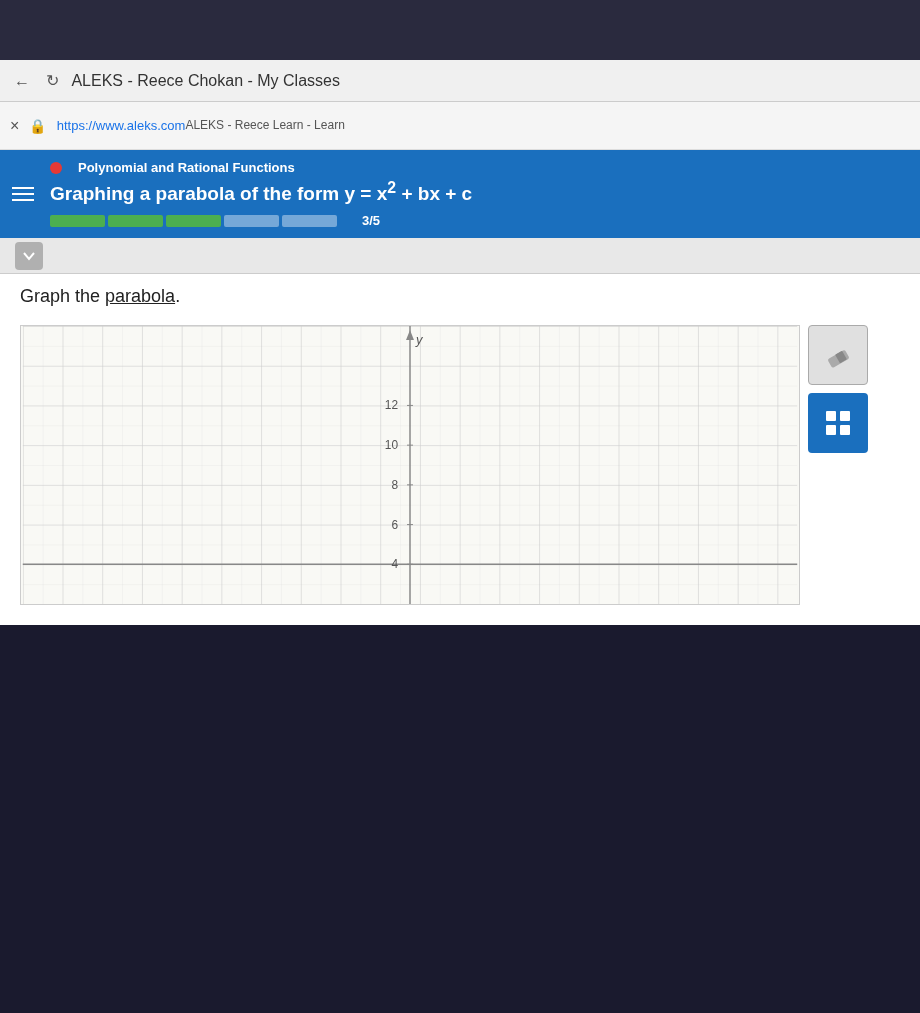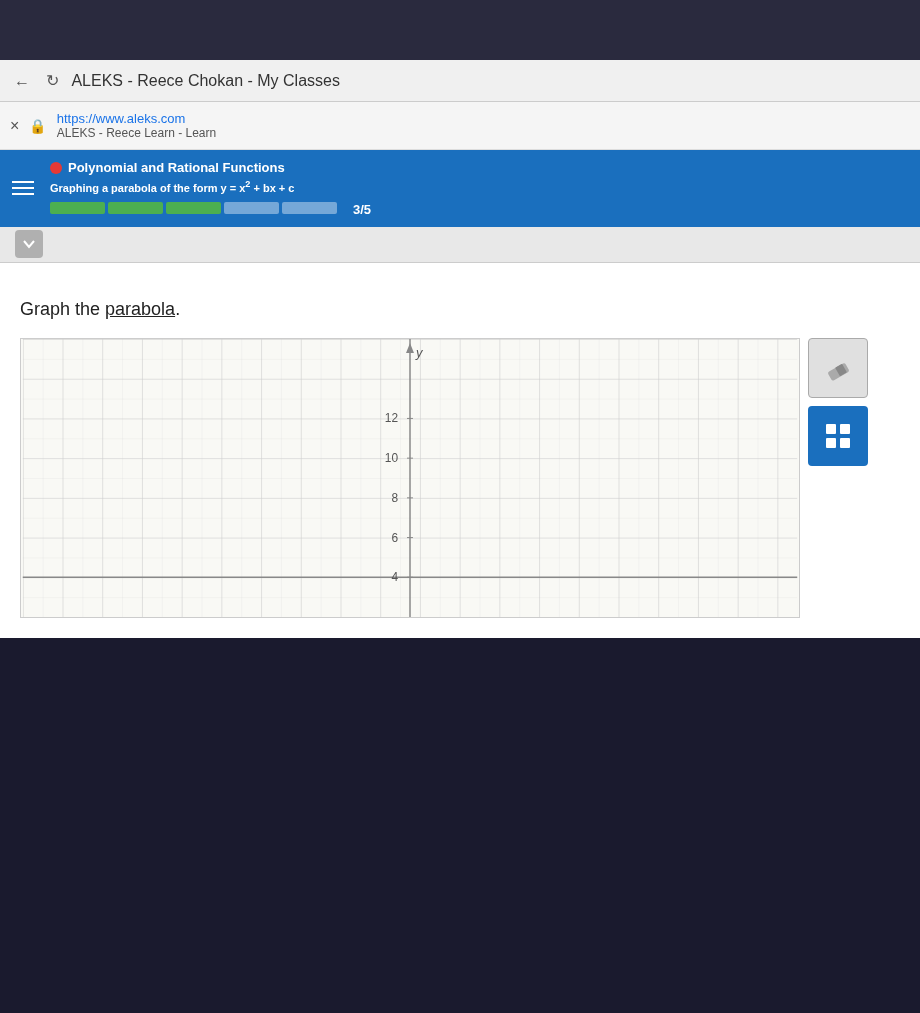--- a/index.html
+++ b/index.html
@@ -58,21 +58,21 @@
       cursor: pointer;
     }
 
     .lock-icon {
       font-size: 14px;
       color: #555;
     }
 
     .address-block {
       display: flex;
-      flex-direction: column;
+      flex-direction: row;
     }
 
     .address-url {
       font-size: 13px;
       color: #1a73e8;
     }
 
     .address-subtitle {
       font-size: 12px;
       color: #555;
@@ -105,47 +105,47 @@
     .hamburger-icon span {
       display: block;
       width: 22px;
       height: 2px;
       background: #fff;
     }
 
     .topic-label {
       display: flex;
       align-items: center;
-      gap: 6px;
+      gap: 16px;
       font-size: 13px;
       font-weight: bold;
       color: #fff;
       margin-bottom: 4px;
     }
 
     .red-dot {
       width: 12px;
       height: 12px;
       border-radius: 50%;
       background: #e53935;
       display: inline-block;
       flex-shrink: 0;
     }
 
     .lesson-title {
-      font-size: 11px;
+      font-size: 19px;
       font-weight: bold;
       color: #fff;
       margin-bottom: 8px;
     }
 
     .progress-row {
       display: flex;
-      align-items: flex-start;
-      gap: 16px;
+      align-items: center;
+      gap: 25px;
     }
 
     .progress-bar-container {
       display: flex;
       gap: 3px;
       align-items: center;
     }
 
     .progress-segment {
       height: 12px;
@@ -189,21 +189,21 @@
       cursor: pointer;
     }
 
     .chevron-btn svg {
       fill: #fff;
     }
 
     
     .main-content {
       background: #fff;
-      padding: 36px 20px 20px 20px;
+      padding: 12px 20px 20px 20px;
     }
 
     .instruction-text {
       font-size: 18px;
       color: #222;
       margin-bottom: 18px;
     }
 
     .instruction-text .underline {
       text-decoration: underline;

